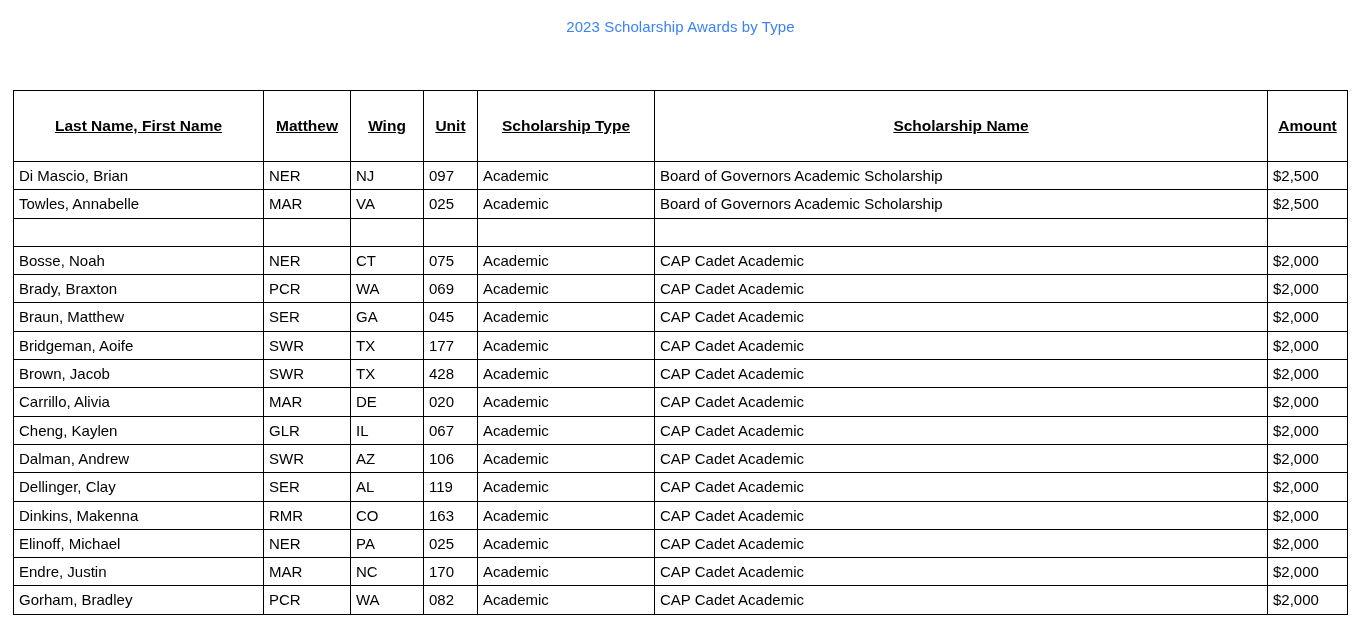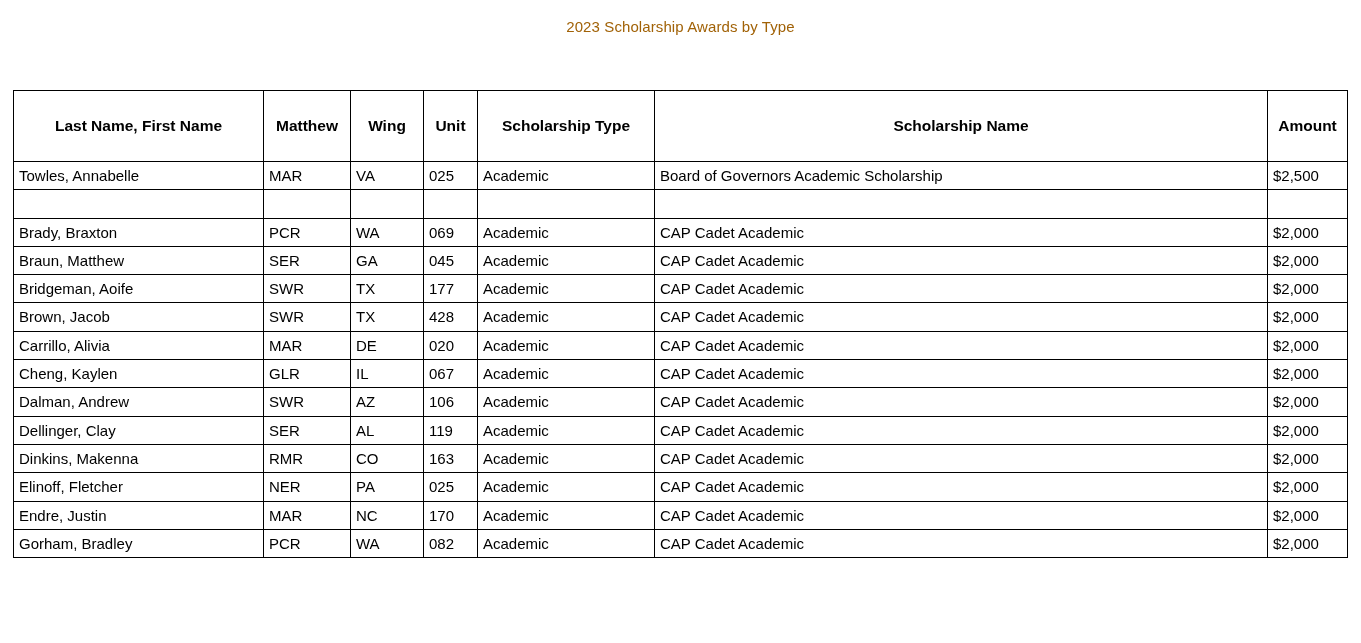--- a/index.html
+++ b/index.html
@@ -17,21 +17,21 @@
   }
 
   #page-title {
     position: absolute;
     top: 18px;
     left: 0;
     width: 1361px;
     text-align: center;
     font-size: 15px;
     font-weight: 400;
-    color: #a16207;
+    color: #3b82f6;
     letter-spacing: 0.1px;
   }
 
   #table-wrap {
     position: absolute;
     left: 13px;
     top: 90px;
     width: 1334px;
   }
 
@@ -50,20 +50,21 @@
     white-space: nowrap;
     overflow: hidden;
     background: #ffffff;
   }
 
   table.awards thead th {
     height: 70px;
     font-weight: bold;
     text-align: center;
     font-size: 15.5px;
+    text-decoration: underline;
   }
 
   table.awards tbody td {
     height: 27.3px;
     line-height: 27.3px;
     font-weight: 400;
     text-align: left;
   }
 
   
@@ -105,38 +106,56 @@
         <th>Matthew</th>
         <th>Wing</th>
         <th>Unit</th>
         <th>Scholarship Type</th>
         <th>Scholarship Name</th>
         <th>Amount</th>
       </tr>
     </thead>
     <tbody id="table-body">
         <tr>
+          <td>Di Mascio, Brian</td>
+          <td>NER</td>
+          <td>NJ</td>
+          <td class="unit-cell">097</td>
+          <td>Academic</td>
+          <td>Board of Governors Academic Scholarship</td>
+          <td class="amount-cell">$2,500</td>
+        </tr>
+        <tr>
           <td>Towles, Annabelle</td>
           <td>MAR</td>
           <td>VA</td>
           <td class="unit-cell">025</td>
           <td>Academic</td>
           <td>Board of Governors Academic Scholarship</td>
           <td class="amount-cell">$2,500</td>
         </tr>
         <tr class="spacer-row">
           <td></td>
           <td></td>
           <td></td>
           <td class="unit-cell"></td>
           <td></td>
           <td></td>
           <td class="amount-cell"></td>
         </tr>
         <tr>
+          <td>Bosse, Noah</td>
+          <td>NER</td>
+          <td>CT</td>
+          <td class="unit-cell">075</td>
+          <td>Academic</td>
+          <td>CAP Cadet Academic</td>
+          <td class="amount-cell">$2,000</td>
+        </tr>
+        <tr>
           <td>Brady, Braxton</td>
           <td>PCR</td>
           <td>WA</td>
           <td class="unit-cell">069</td>
           <td>Academic</td>
           <td>CAP Cadet Academic</td>
           <td class="amount-cell">$2,000</td>
         </tr>
         <tr>
           <td>Braun, Matthew</td>
@@ -204,21 +223,21 @@
         <tr>
           <td>Dinkins, Makenna</td>
           <td>RMR</td>
           <td>CO</td>
           <td class="unit-cell">163</td>
           <td>Academic</td>
           <td>CAP Cadet Academic</td>
           <td class="amount-cell">$2,000</td>
         </tr>
         <tr>
-          <td>Elinoff, Fletcher</td>
+          <td>Elinoff, Michael</td>
           <td>NER</td>
           <td>PA</td>
           <td class="unit-cell">025</td>
           <td>Academic</td>
           <td>CAP Cadet Academic</td>
           <td class="amount-cell">$2,000</td>
         </tr>
         <tr>
           <td>Endre, Justin</td>
           <td>MAR</td>

